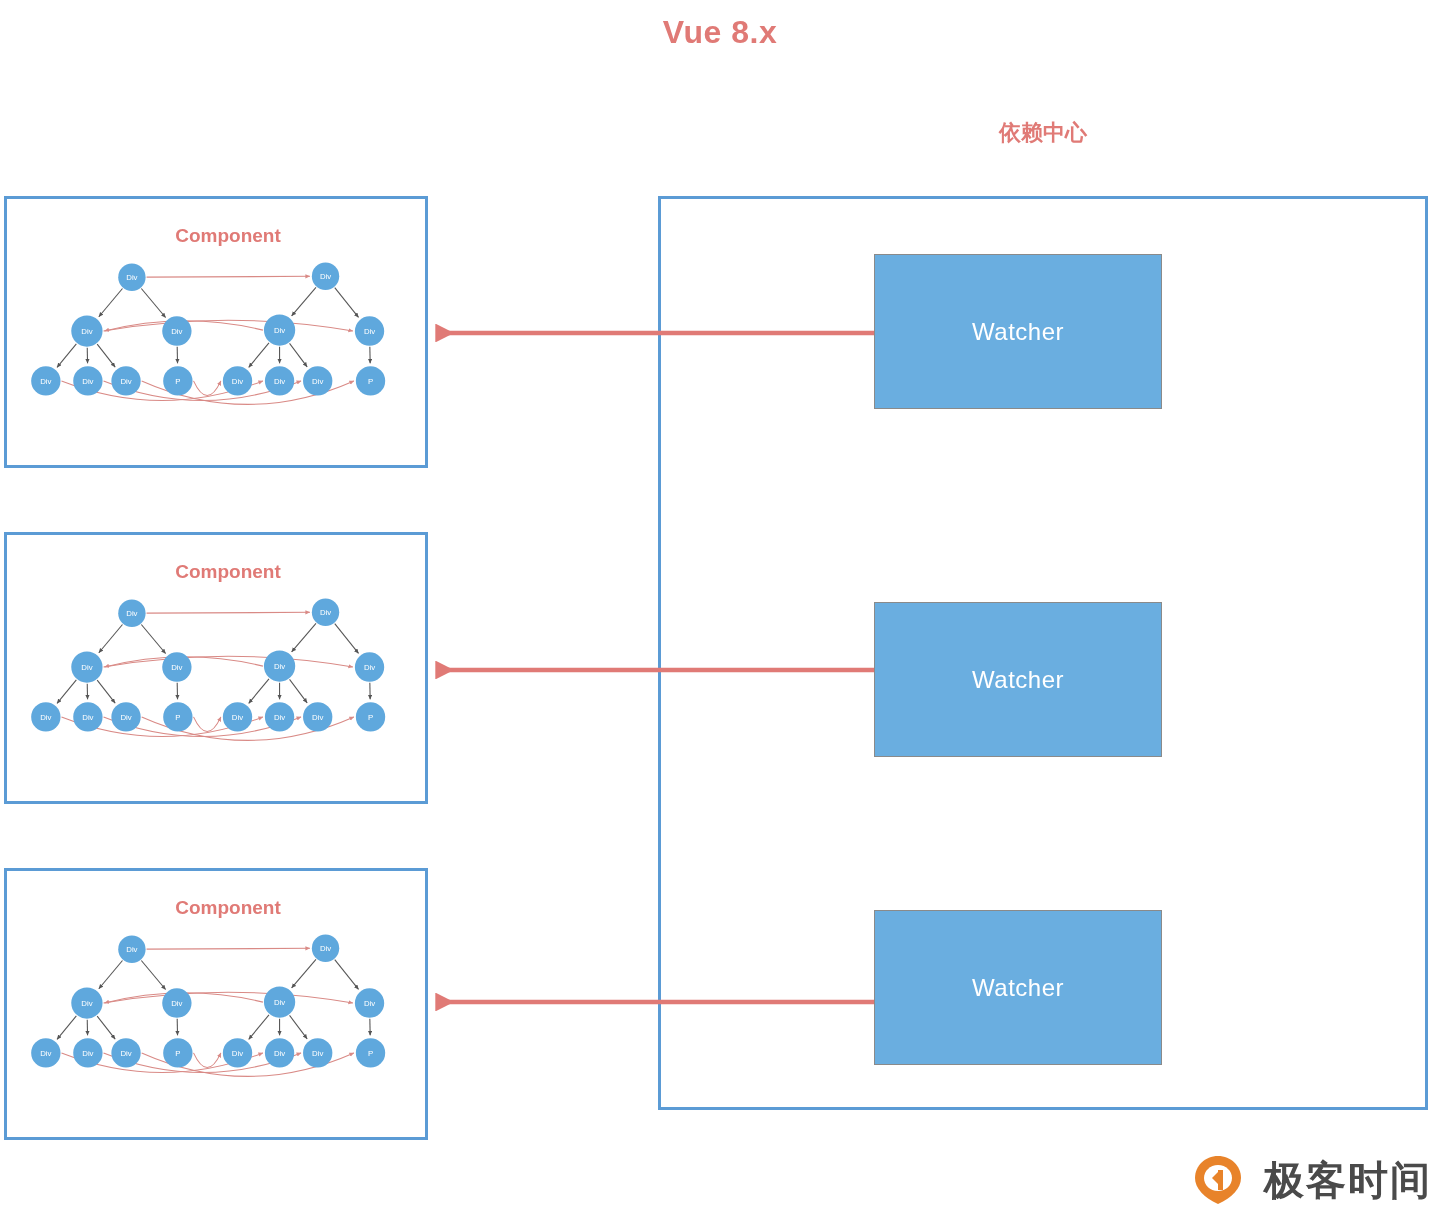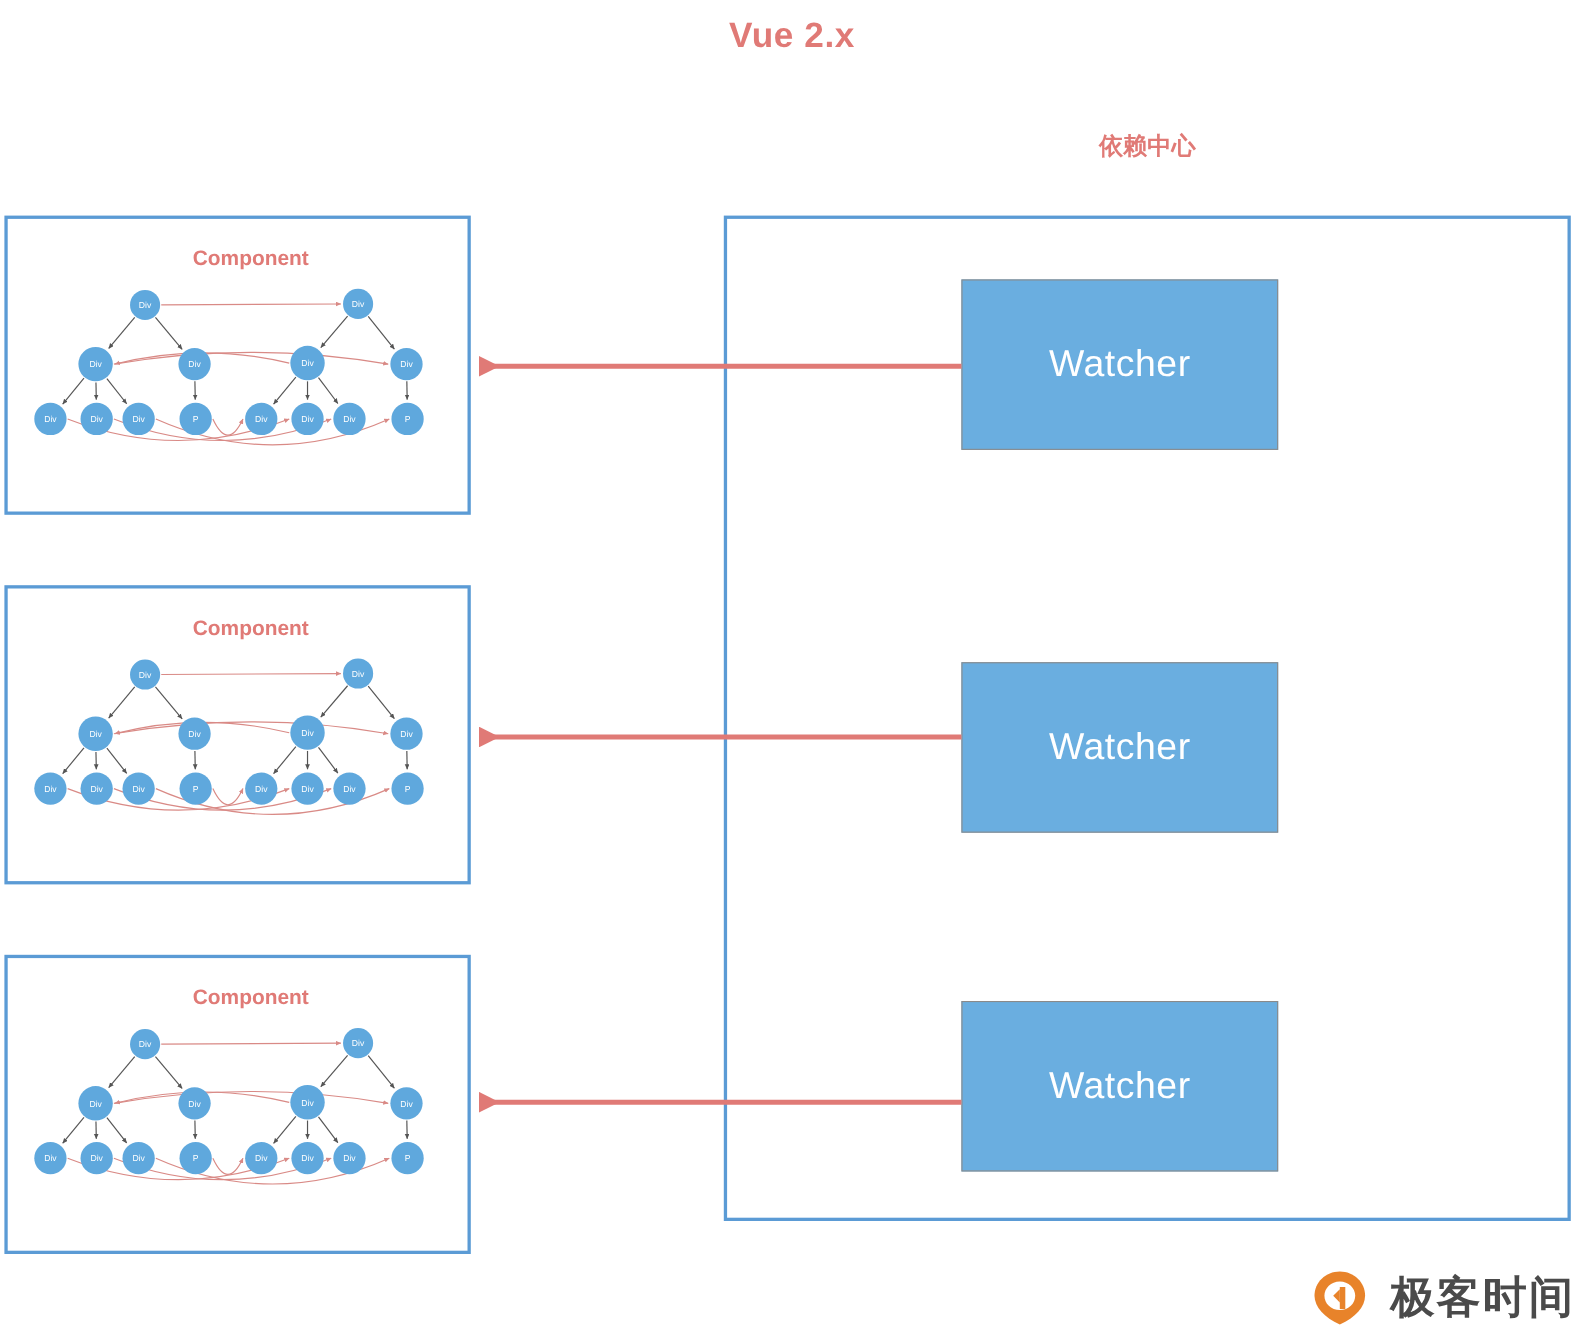--- a/index.html
+++ b/index.html
@@ -76,21 +76,21 @@
     position: absolute;
     left: 874px;
     width: 288px;
     height: 155px;
     background: #6aaee0;
     border: 1px solid #8a8a8a;
     display: flex;
     align-items: center;
     justify-content: center;
     color: #ffffff;
-    font-size: 34px;
+    font-size: 24px;
     font-weight: 400;
     letter-spacing: 0.5px;
   }
   #watcher-0 { top: 254px; }
   #watcher-1 { top: 602px; }
   #watcher-2 { top: 910px; }
 
   
   .tree-svg {
     position: absolute;
@@ -133,21 +133,21 @@
     color: #4a4a4a;
     letter-spacing: 2px;
     line-height: 1;
   }
 </style>
 </head>
 <body>
 
 <div id="canvas">
 
-  <div class="main-title">Vue 2.x</div>
+  <div class="main-title">Vue 8.x</div>
 
   <div class="center-title">依赖中心</div>
 
   <div class="dep-box"></div>
 
   <div class="comp-box" id="comp-box-0">
     <div class="comp-label">Component</div>
     <svg class="tree-svg" id="tree-0" viewBox="0 0 424 272">
         <defs>
           <marker id="ah-tree-0" markerWidth="5" markerHeight="5" refX="4.2" refY="2" orient="auto" markerUnits="strokeWidth">

